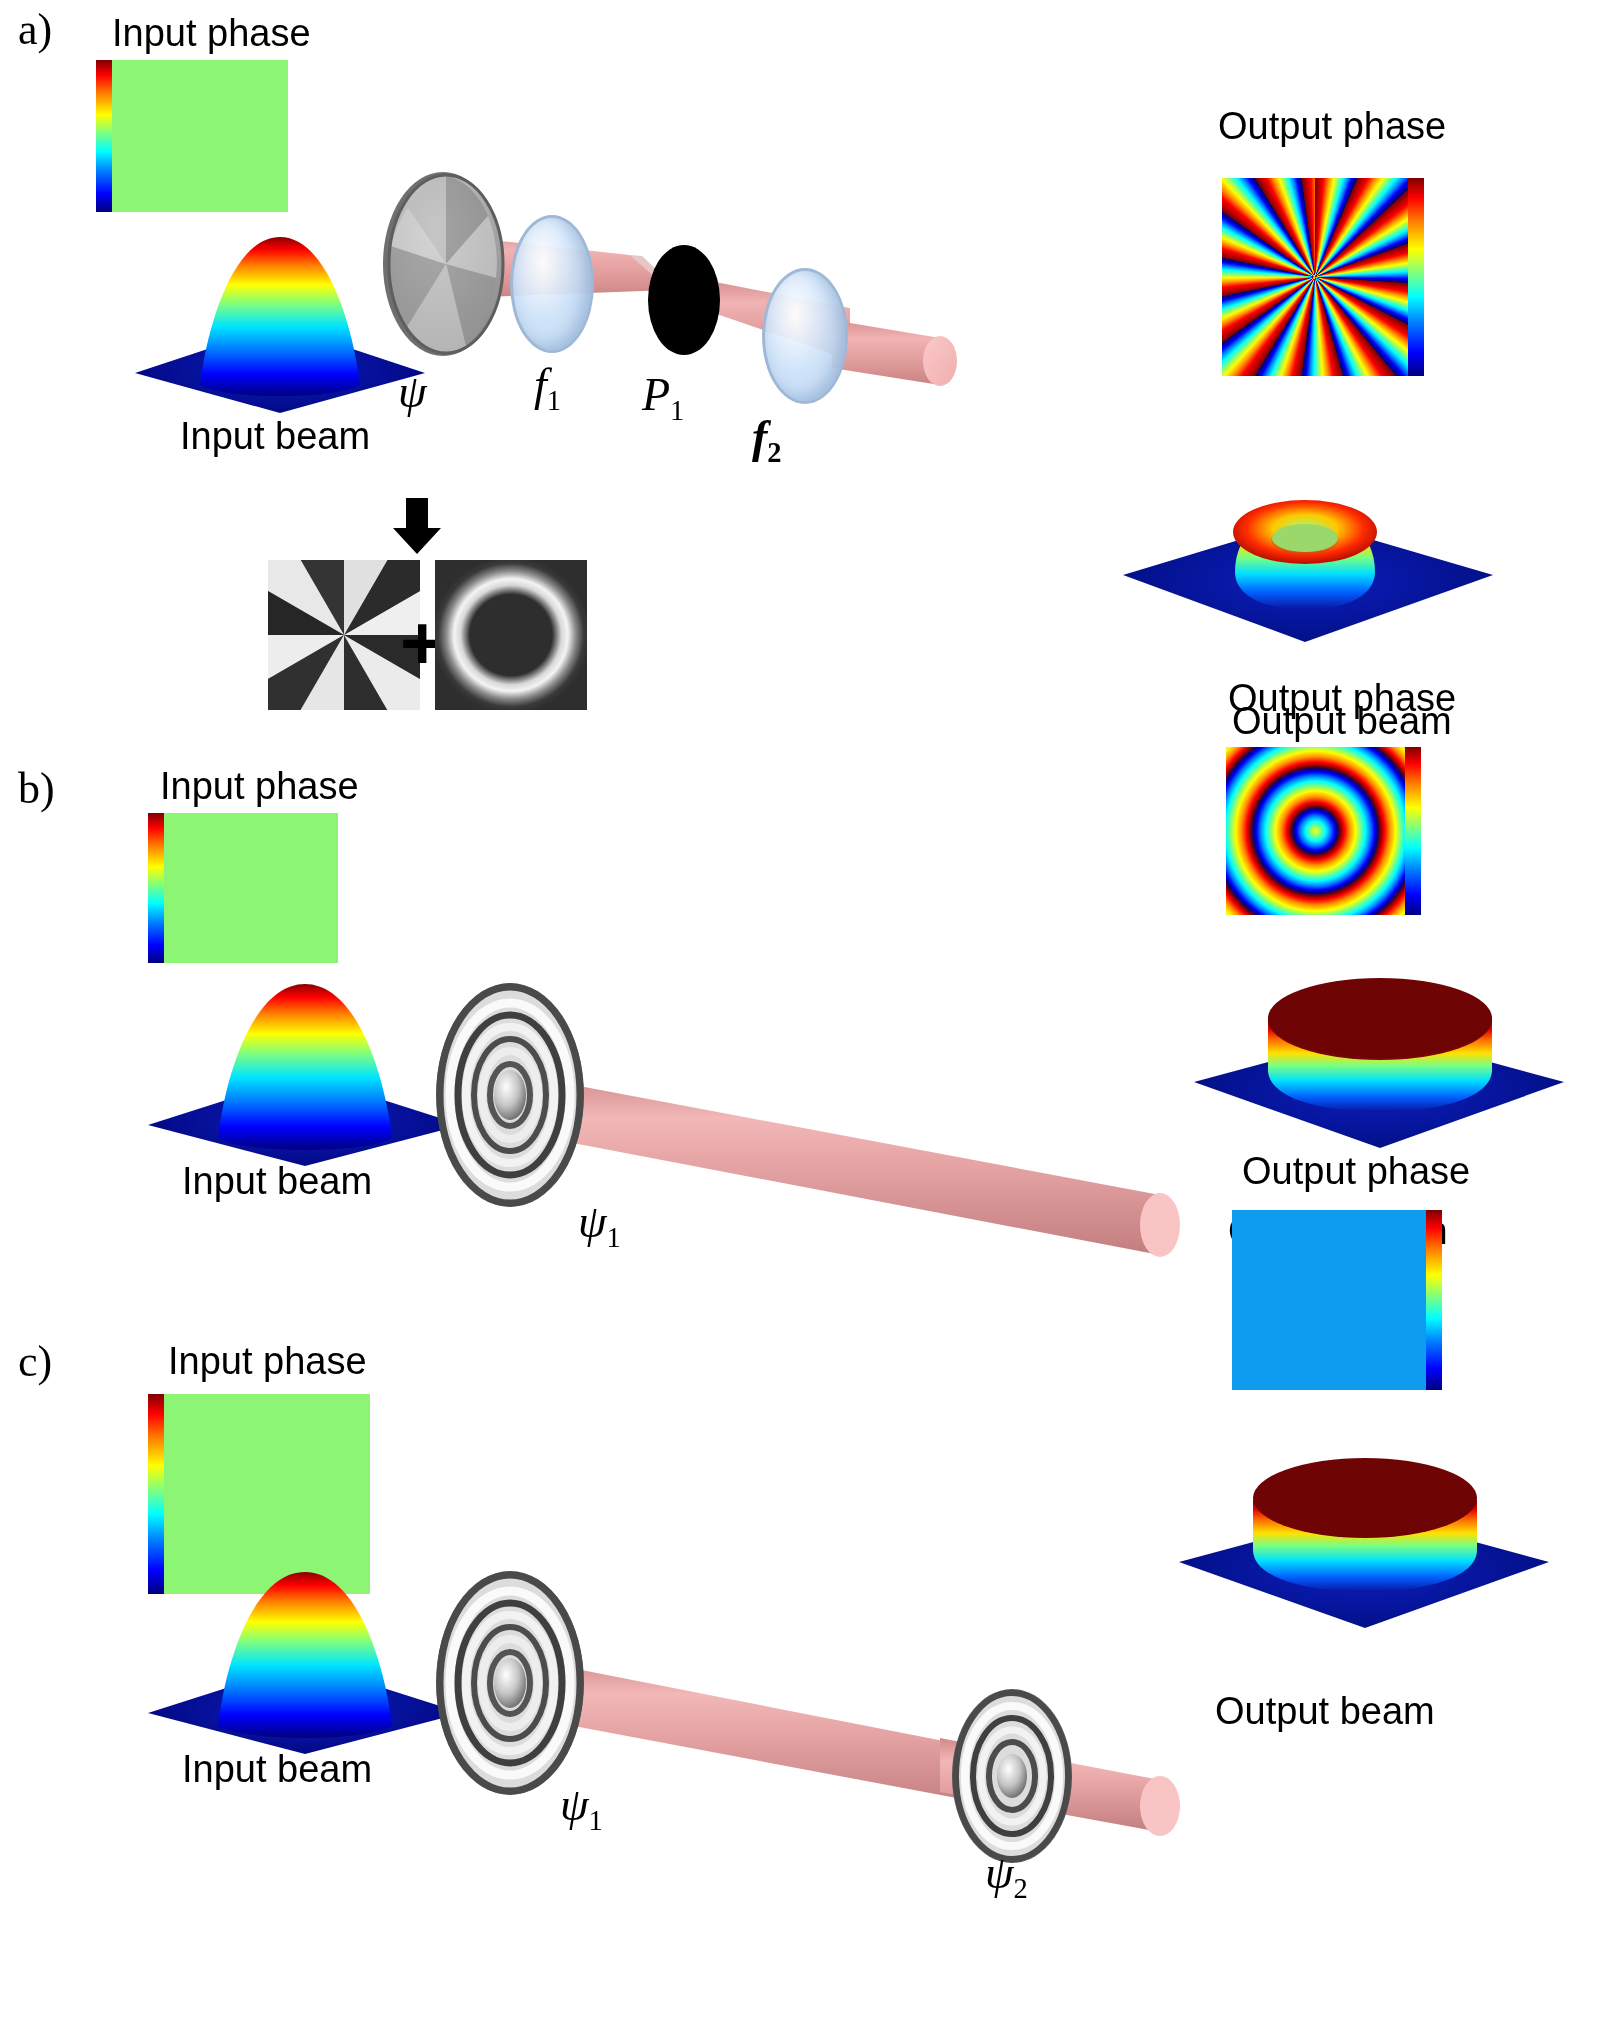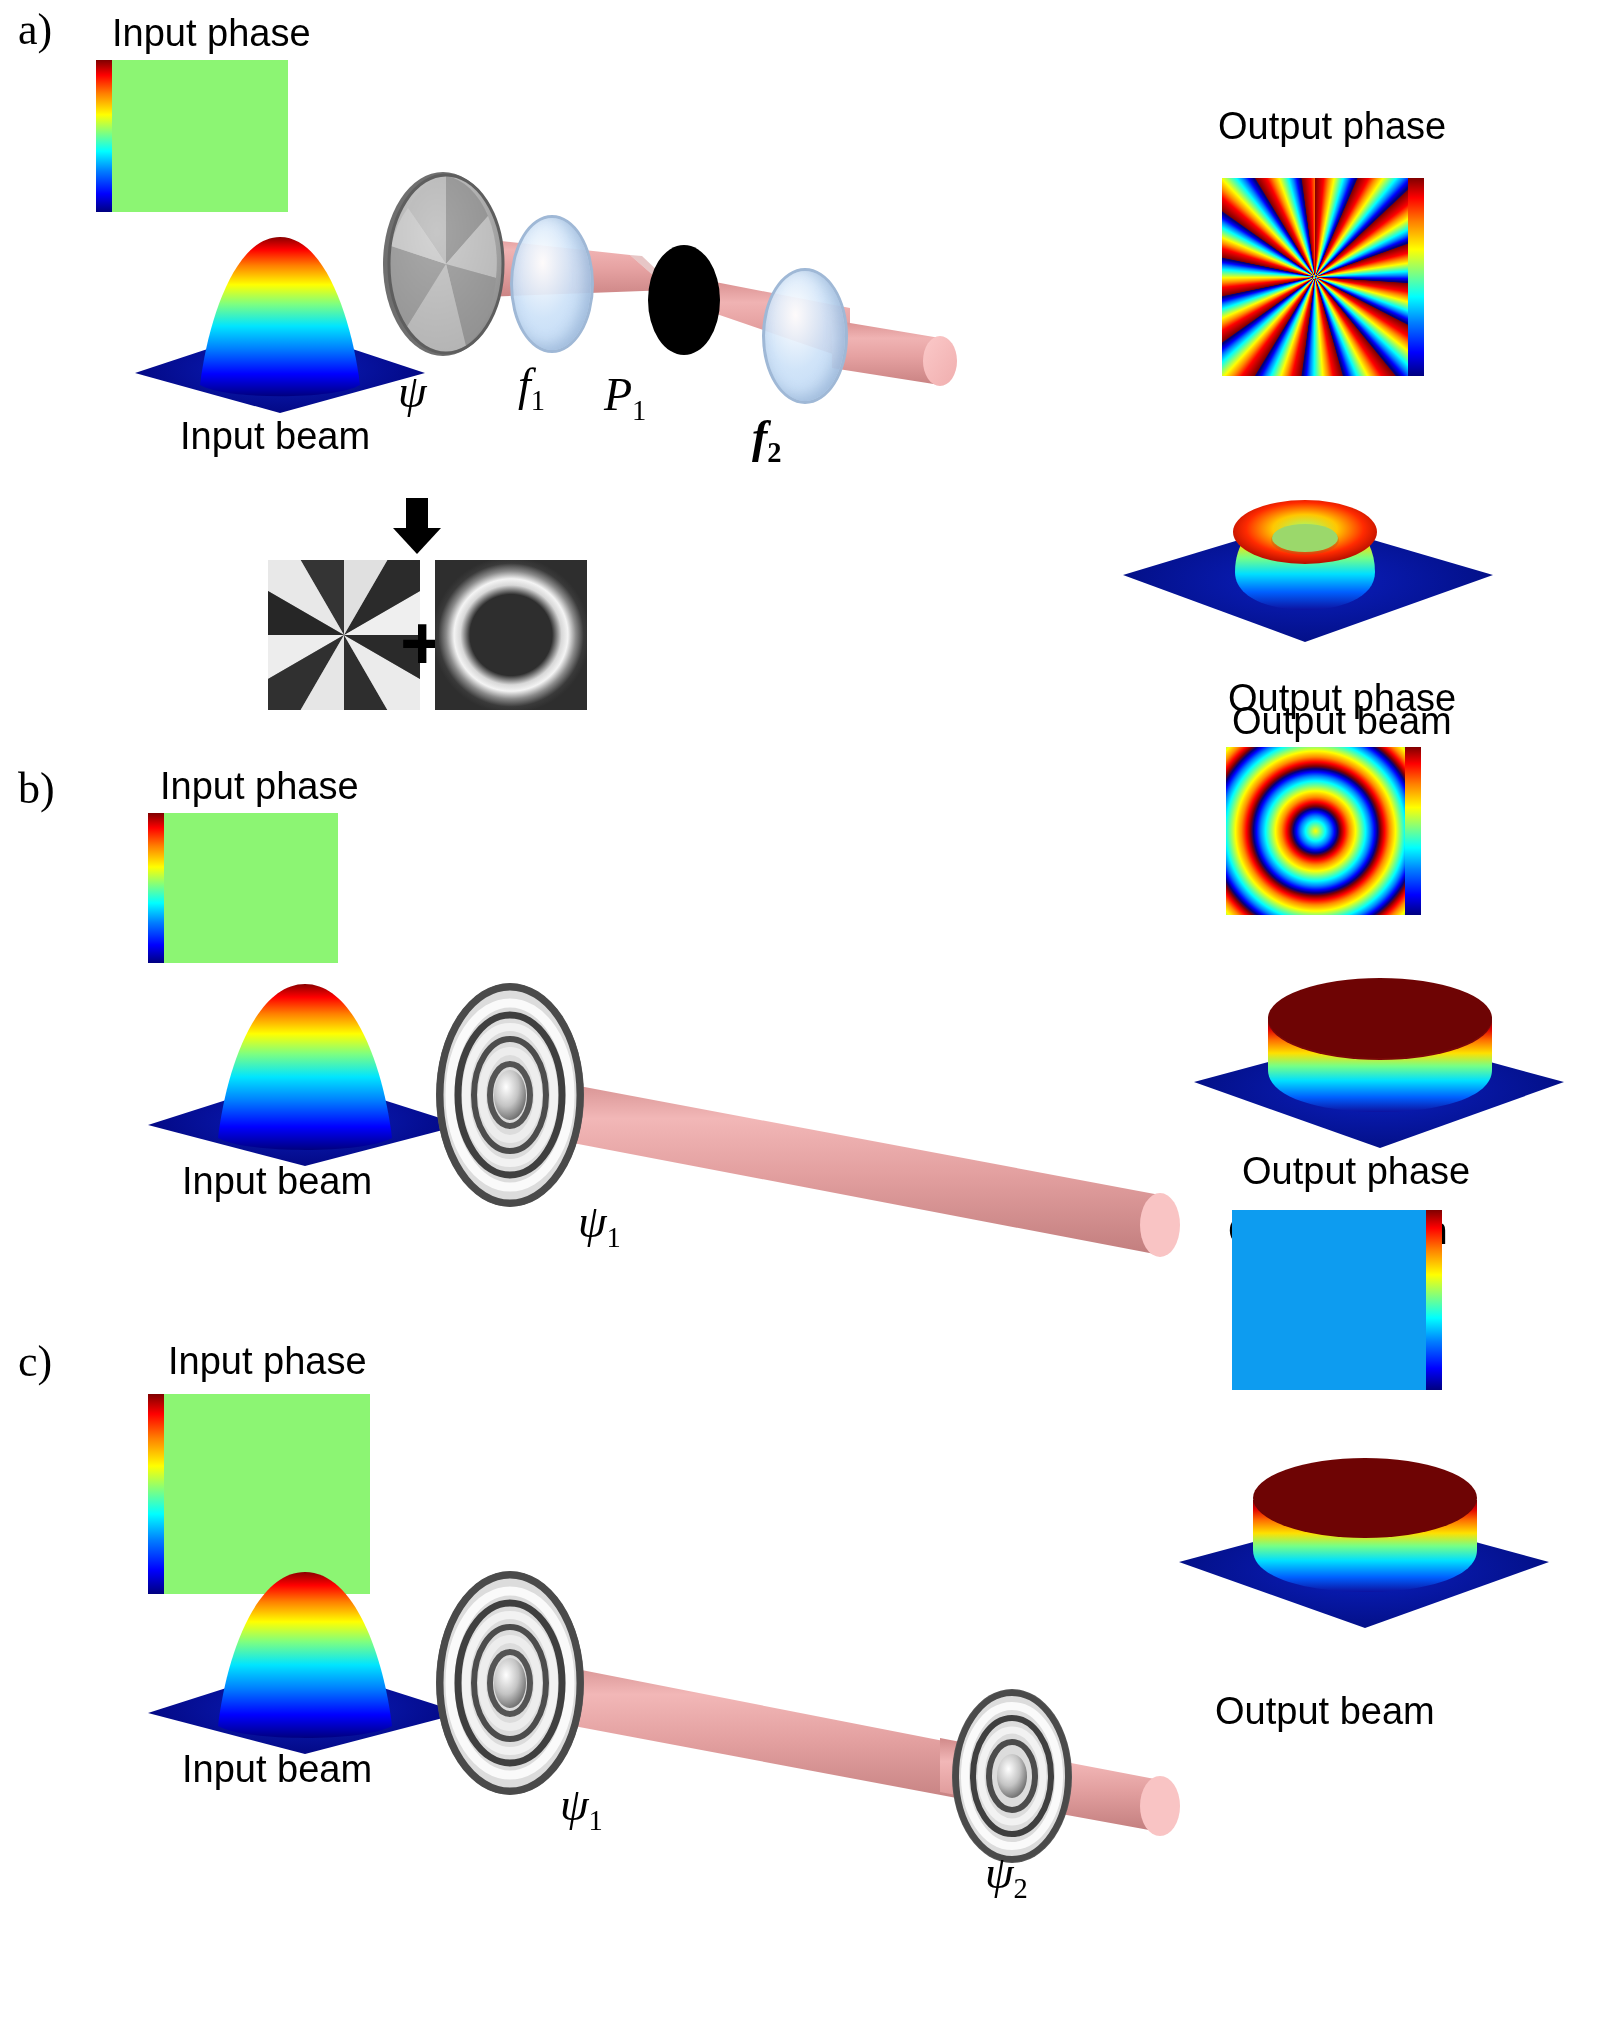--- a/index.html
+++ b/index.html
@@ -140,26 +140,26 @@
         <path d="M68,96 L28,160 A57,89 0 0 1 13,78 Z" fill="#979797"></path>
         <path d="M68,96 L13,78 A57,89 0 0 1 30,40 Z" fill="#cfcfcf"></path>
       </g>
       <ellipse cx="68" cy="96" rx="57" ry="89" fill="none" stroke="#5e5e5e" stroke-width="3"></ellipse>
     </svg>
   </div>
 
   <div class="sym" style="left:398px;top:365px;"><span>ψ</span></div>
 
   <div class="lens" style="left:510px;top:215px;width:78px;height:132px;"></div>
-  <div class="sym" style="left:518px;top:358px;">
+  <div class="sym" style="left:534px;top:358px;">
     <span>f</span><sub>1</sub>
   </div>
 
   <div class="stop" style="left:648px;top:245px;width:72px;height:110px;"></div>
-  <div class="sym" style="left:604px;top:368px;">
+  <div class="sym" style="left:642px;top:368px;">
     <span>P</span><sub>1</sub>
   </div>
 
   <div class="lens" style="left:762px;top:268px;width:80px;height:130px;"></div>
   <div class="sym" style="left:752px;top:410px;font-weight:bold;">
     <span>f</span><sub>2</sub>
   </div>
 
   <svg style="position:absolute;left:388px;top:498px;" width="60" height="58">
     <rect x="18" y="0" width="22" height="34" fill="#000"></rect>

